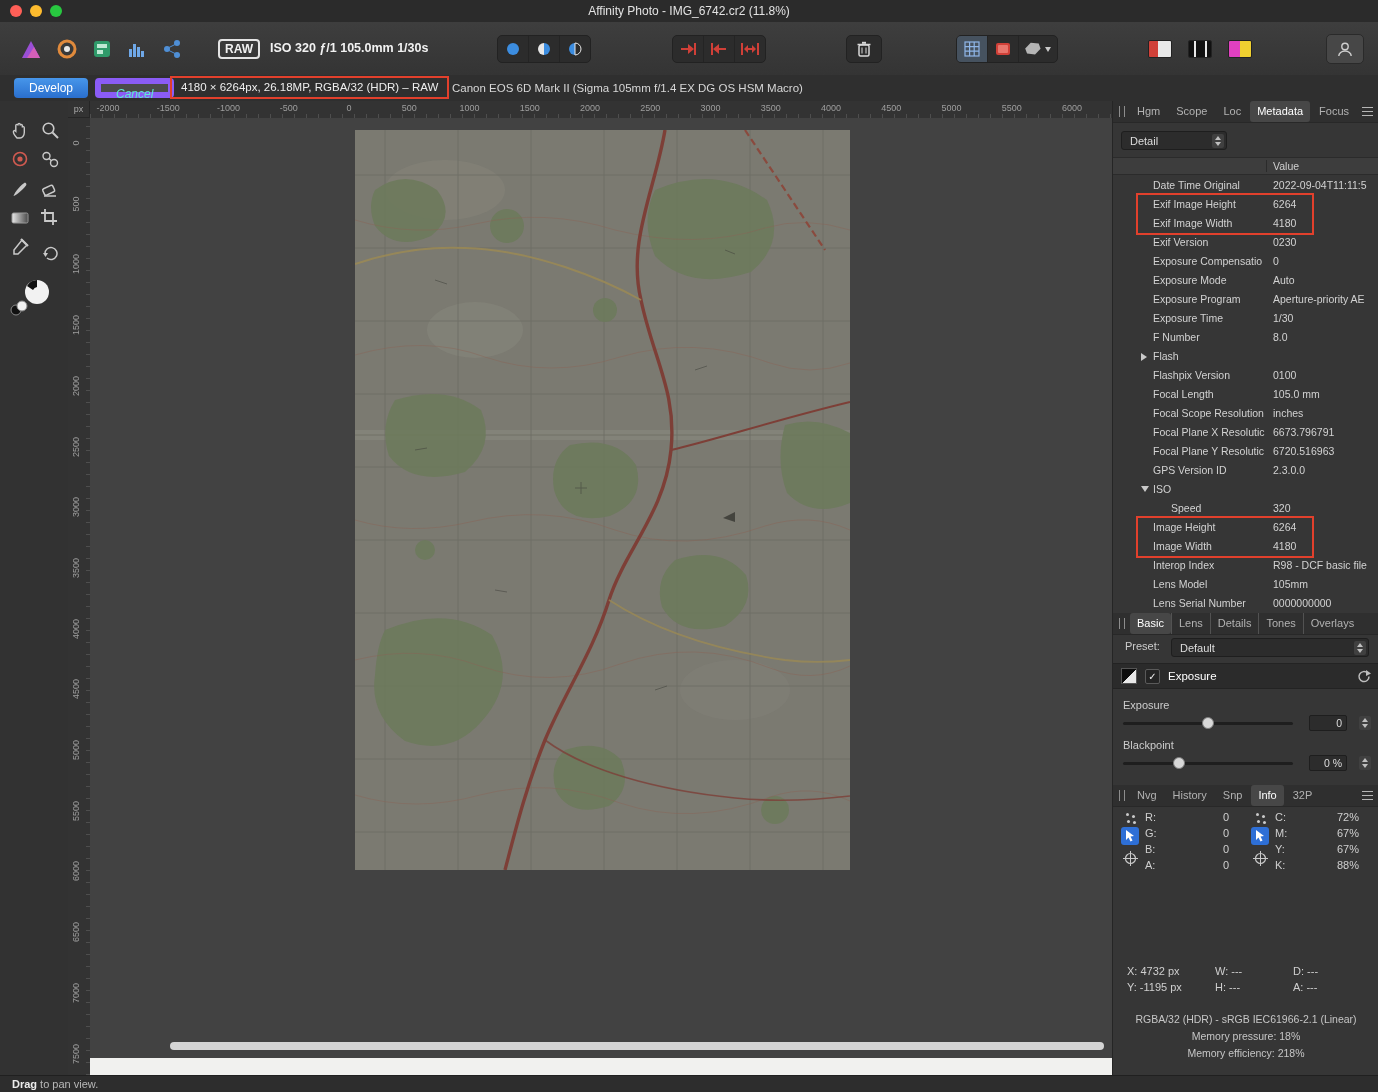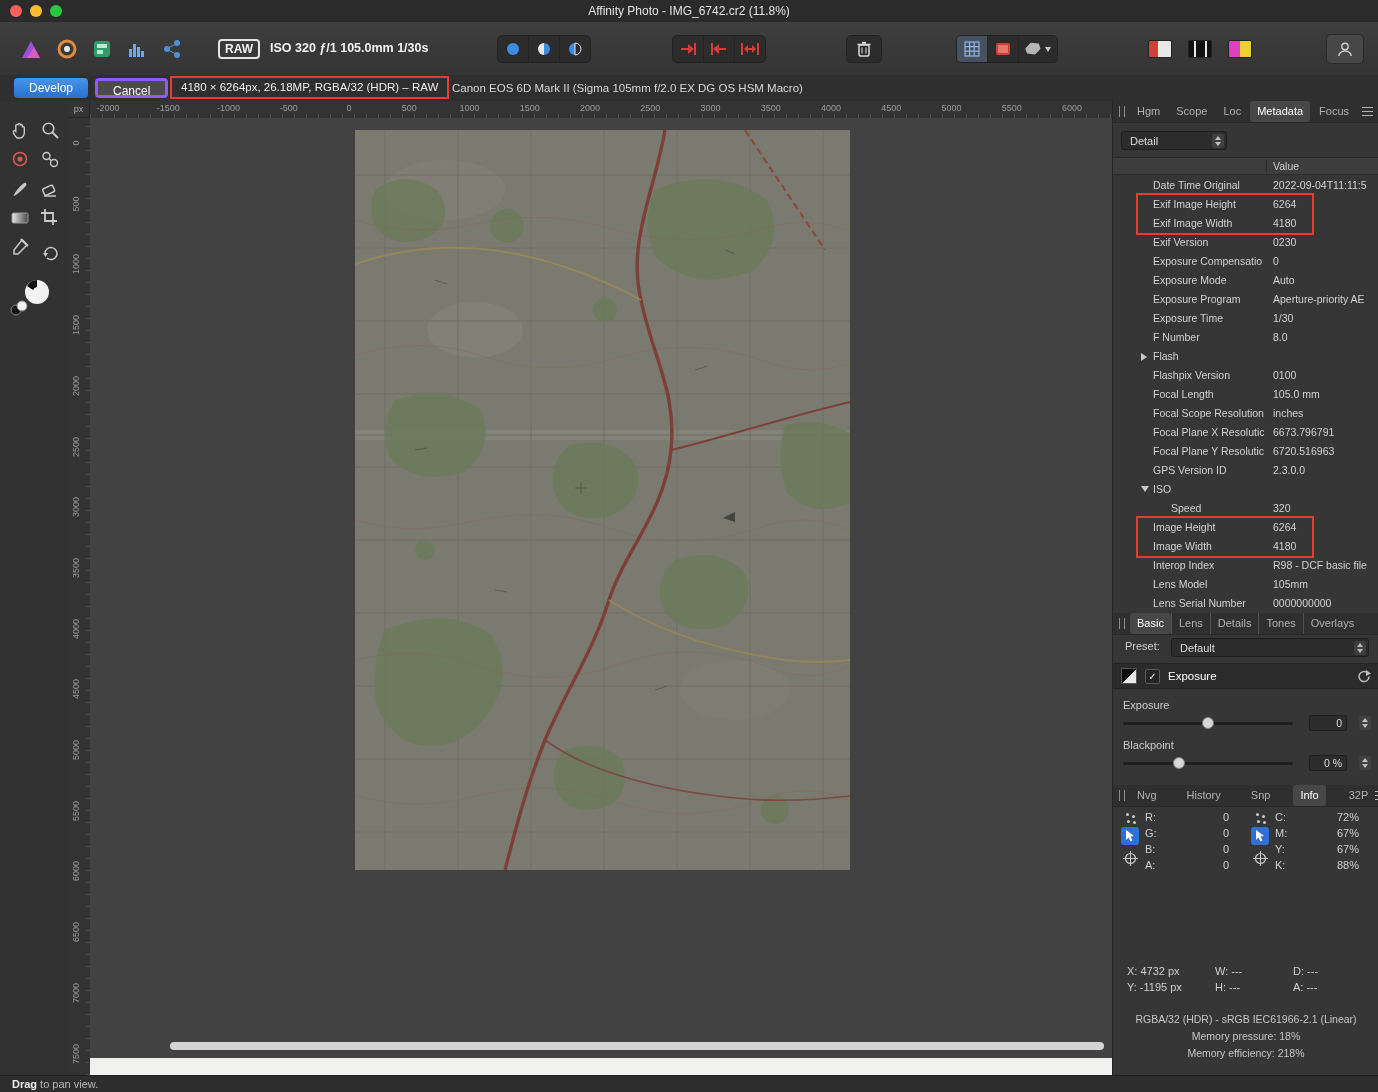--- a/index.html
+++ b/index.html
@@ -26,21 +26,21 @@
             display:flex;align-items:center;justify-content:center;}
   .right-icons{position:absolute;left:1148px;top:18px;display:flex;gap:16px;align-items:center;}
   .studio-ico{width:22px;height:16px;border-radius:2px;display:flex;overflow:hidden;border:1px solid #222;}
   .person-btn{position:absolute;left:1326px;top:12px;width:36px;height:28px;background:#474747;border:1px solid #2a2a2a;
               border-radius:5px;display:flex;align-items:center;justify-content:center;}
 
   
   .developbar{position:absolute;top:75px;left:0;right:0;height:26px;background:#2f2f2f;border-bottom:1px solid #232323;}
   .btn{display:inline-block;height:20px;line-height:20px;border-radius:4px;font-size:12px;padding:0 15px;box-sizing:border-box;}
   .develop-btn{position:absolute;left:14px;top:3px;background:linear-gradient(#4796ea,#2a6fce);color:#fff;}
-  .cancel-btn{position:absolute;left:95px;top:3px;background:#4b4b4b;color:#ffffff;border:3px solid #8b5cf6;}
+  .cancel-btn{position:absolute;left:95px;top:3px;background:#4b4b4b;color:#5eead4;border:6px solid #8b5cf6;font-style:italic;}
   .image-info{position:absolute;left:170px;top:1px;border:2px solid #e2402c;padding:2px 9px;color:#ededed;font-size:11.5px;line-height:15px;}
   .camera-info{position:absolute;left:452px;top:7px;color:#d7d7d7;font-size:11.5px;}
 
   
   .tools-panel{position:absolute;top:101px;left:0;width:68px;height:974px;background:#323232;border-right:1px solid #272727;}
   .tool{position:absolute;width:24px;height:24px;display:flex;align-items:center;justify-content:center;}
 
   
   .ruler-corner{position:absolute;top:101px;left:68px;width:22px;height:17px;background:#333;border-right:1px solid #262626;
                 border-bottom:1px solid #262626;color:#a8a8a8;font-size:9px;text-align:center;line-height:17px;box-sizing:border-box;}
@@ -297,21 +297,21 @@
             <path d="M1.8 15 a6.2 5 0 0 1 12.4 0" fill="none" stroke="#cfcfcf" stroke-width="1.4"></path>
           </svg>
         </span>
     </div>
   </div>
 
   <div class="developbar">
     <span class="btn develop-btn">Develop</span>
     <span class="btn cancel-btn">Cancel</span>
     <span class="image-info">4180 × 6264px, 26.18MP, RGBA/32 (HDR) – RAW</span>
-    <span class="camera-info">Canon EOS 6D Mark II (Sigma 105mm f/2.0 EX DG OS HSM Macro)</span>
+    <span class="camera-info">Canon EOS 6D Mark II (Sigma 105mm f/1.4 EX DG OS HSM Macro)</span>
   </div>
 
   <div class="tools-panel">
     <span class="tool" style="left:8px;top:17px;">
         <svg width="20" height="20">
           <path d="M7 18c-2-2-3.6-4.4-3.6-6.2 0-1.4 1.5-1.6 2.4-.6V5.6c0-1.7 2.2-1.7 2.2 0V4.6c0-1.7 2.2-1.7 2.2 0v1c0-1.6 2.1-1.5 2.1 0v2c0-1.4 2-1.4 2 .2v4.6c0 3.4-2.2 5.6-4.2 5.6z" fill="none" stroke="#c9c9c9" stroke-width="1.4"></path>
         </svg>
       </span>
     <span class="tool" style="left:38px;top:17px;">
         <svg width="20" height="20">
@@ -672,21 +672,21 @@
       <span class="thumb" style="left: 60.1px;"></span>
       <span class="val-box">0 %</span>
       <span class="mini-stepper">
           <i class="tri-up"></i>
           <i class="tri-dn"></i>
         </span>
     </div>
 
     <div class="tab-row" style="top:684px;">
       <span class="handle"></span>
-      <span style="display:flex;gap:16px;">
+      <span style="display:flex;gap:2px;">
           <span class="tab">Nvg</span>
           <span class="tab">History</span>
           <span class="tab">Snp</span>
           <span class="tab active">Info</span>
           <span class="tab">32P</span>
         </span>
       <span class="hamb"></span>
     </div>
 
     <div class="ro-group" style="left:6px;">

